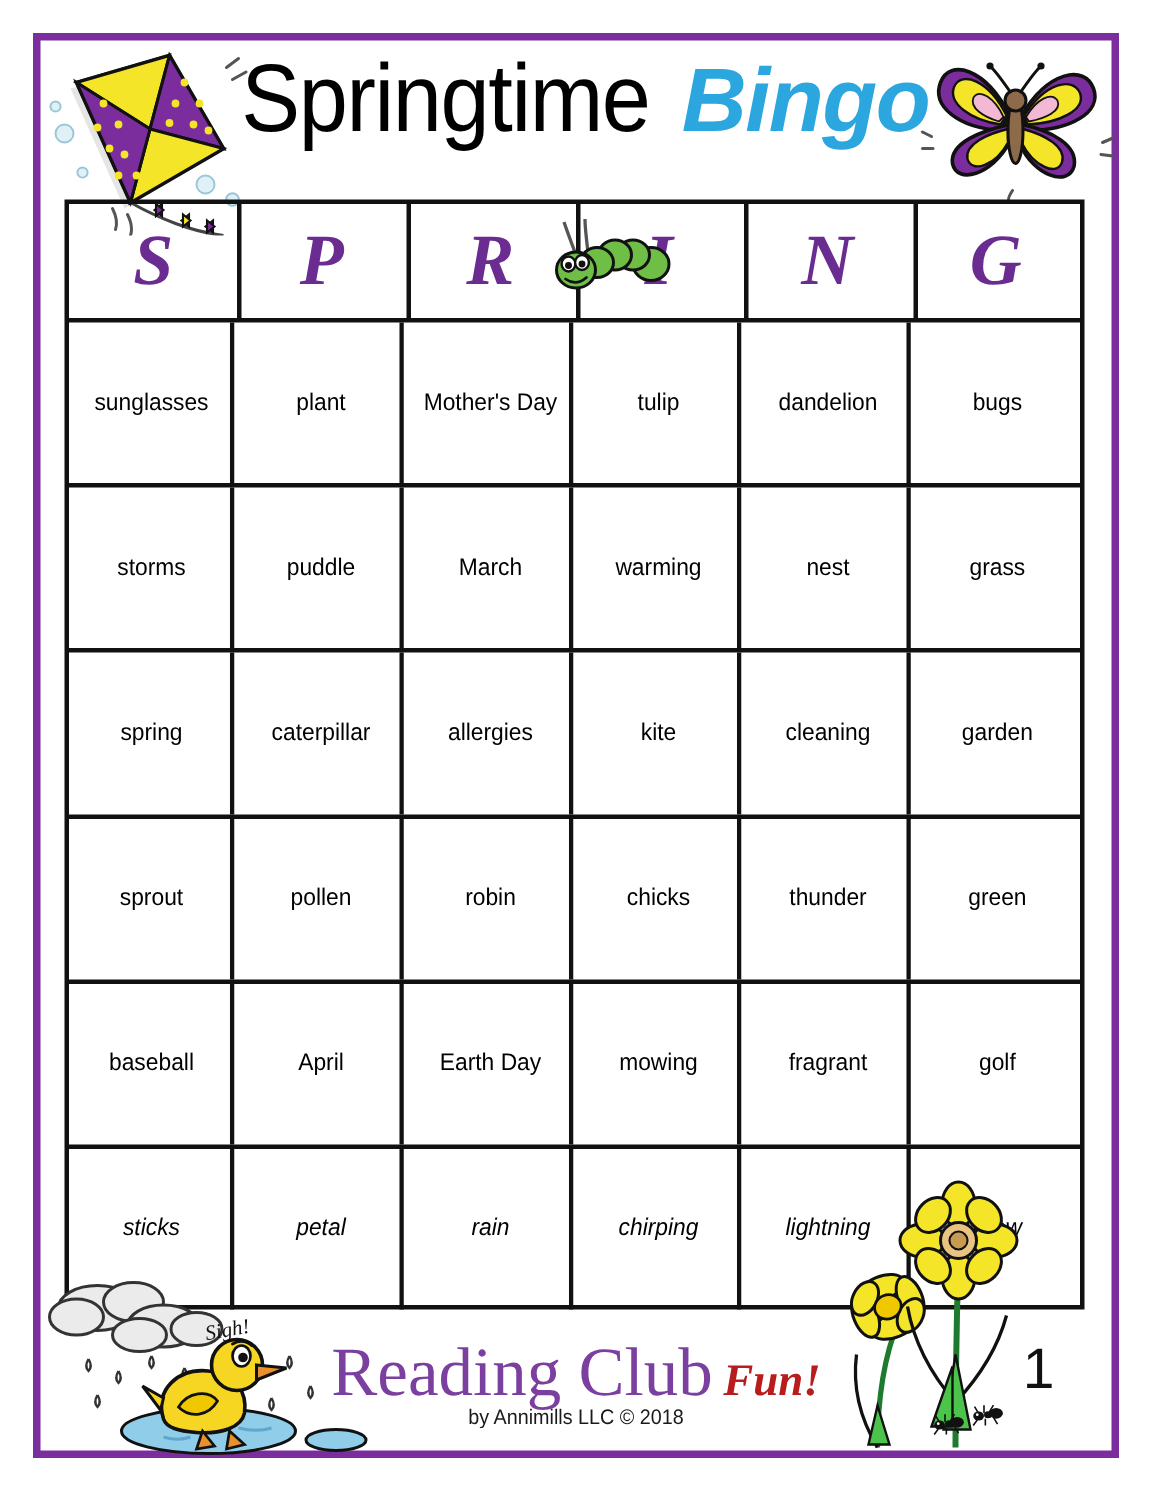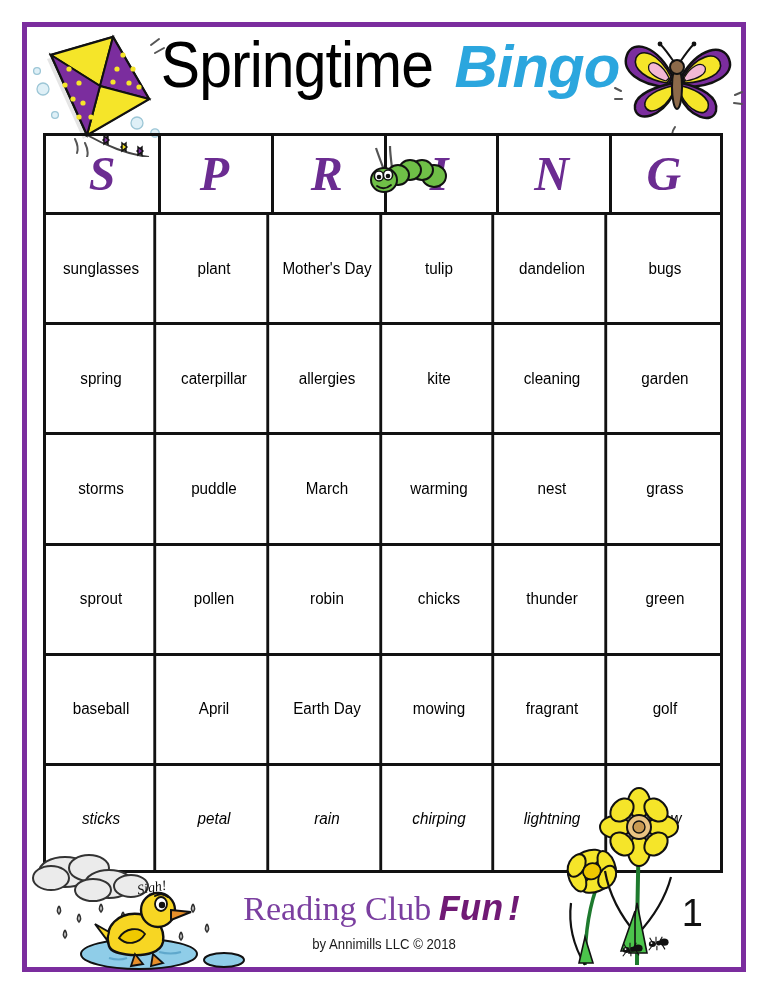--- a/index.html
+++ b/index.html
@@ -177,30 +177,30 @@
     position: absolute;
     left: 0;
     top: 16px;
     width: 714px;
     text-align: center;
     white-space: nowrap;
     line-height: 1;
   }
   .brand-main {
     font-family: "Liberation Serif", serif;
-    font-size: 34px;
+    font-size: 46px;
     font-weight: 400;
     color: #7B3FA0;
   }
   .brand-accent {
-    font-family: Liberation Mono, monospace;
-    font-size: 36px;
+    font-family: Liberation Serif, serif;
+    font-size: 30px;
     font-weight: bold;
     font-style: italic;
-    color: #701a75;
+    color: #b91c1c;
     margin-left: 7px;
   }
   #footer-credit {
     position: absolute;
     left: 0;
     top: 60px;
     width: 714px;
     text-align: center;
     font-family: "Liberation Sans", sans-serif;
     font-size: 14px;
@@ -393,34 +393,34 @@
     <div class="grid-body">
       <div class="grid-row">
         <div class="grid-cell">sunglasses</div>
         <div class="grid-cell">plant</div>
         <div class="grid-cell">Mother's Day</div>
         <div class="grid-cell">tulip</div>
         <div class="grid-cell">dandelion</div>
         <div class="grid-cell">bugs</div>
       </div>
       <div class="grid-row">
+        <div class="grid-cell">storms</div>
+        <div class="grid-cell">puddle</div>
+        <div class="grid-cell">March</div>
+        <div class="grid-cell">warming</div>
+        <div class="grid-cell">nest</div>
+        <div class="grid-cell">grass</div>
+      </div>
+      <div class="grid-row">
         <div class="grid-cell">spring</div>
         <div class="grid-cell">caterpillar</div>
         <div class="grid-cell">allergies</div>
         <div class="grid-cell">kite</div>
         <div class="grid-cell">cleaning</div>
         <div class="grid-cell">garden</div>
-      </div>
-      <div class="grid-row">
-        <div class="grid-cell">storms</div>
-        <div class="grid-cell">puddle</div>
-        <div class="grid-cell">March</div>
-        <div class="grid-cell">warming</div>
-        <div class="grid-cell">nest</div>
-        <div class="grid-cell">grass</div>
       </div>
       <div class="grid-row">
         <div class="grid-cell">sprout</div>
         <div class="grid-cell">pollen</div>
         <div class="grid-cell">robin</div>
         <div class="grid-cell">chicks</div>
         <div class="grid-cell">thunder</div>
         <div class="grid-cell">green</div>
       </div>
       <div class="grid-row">

